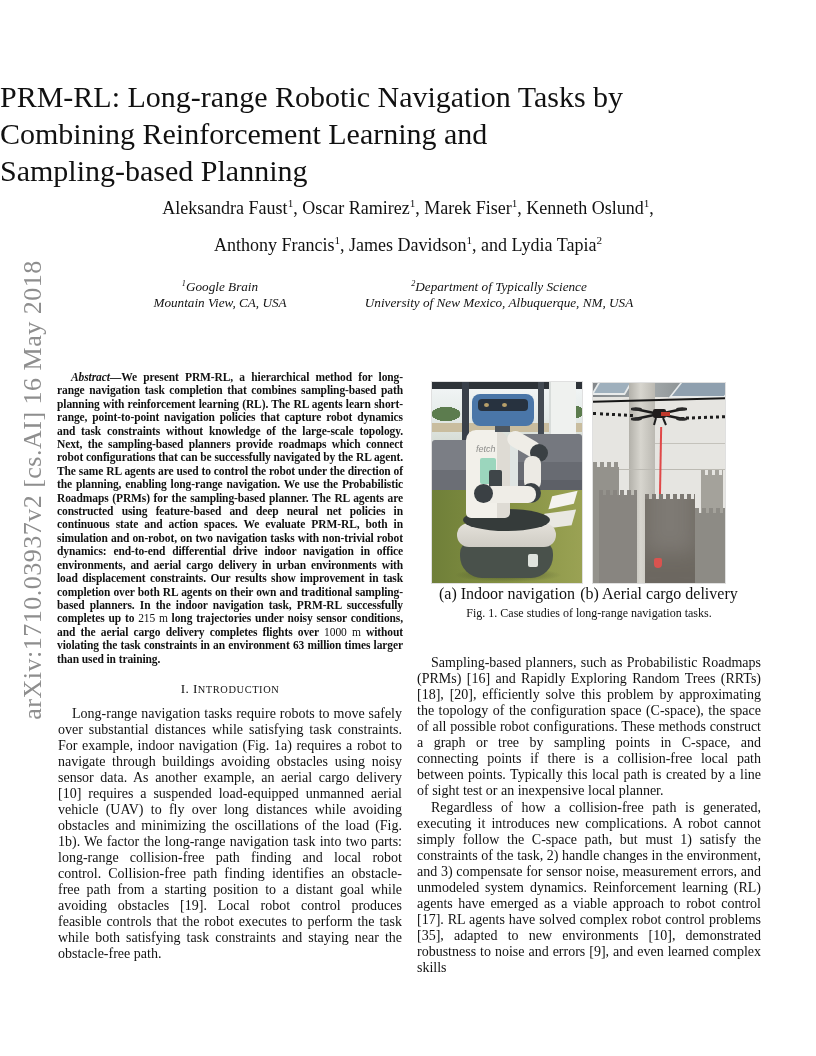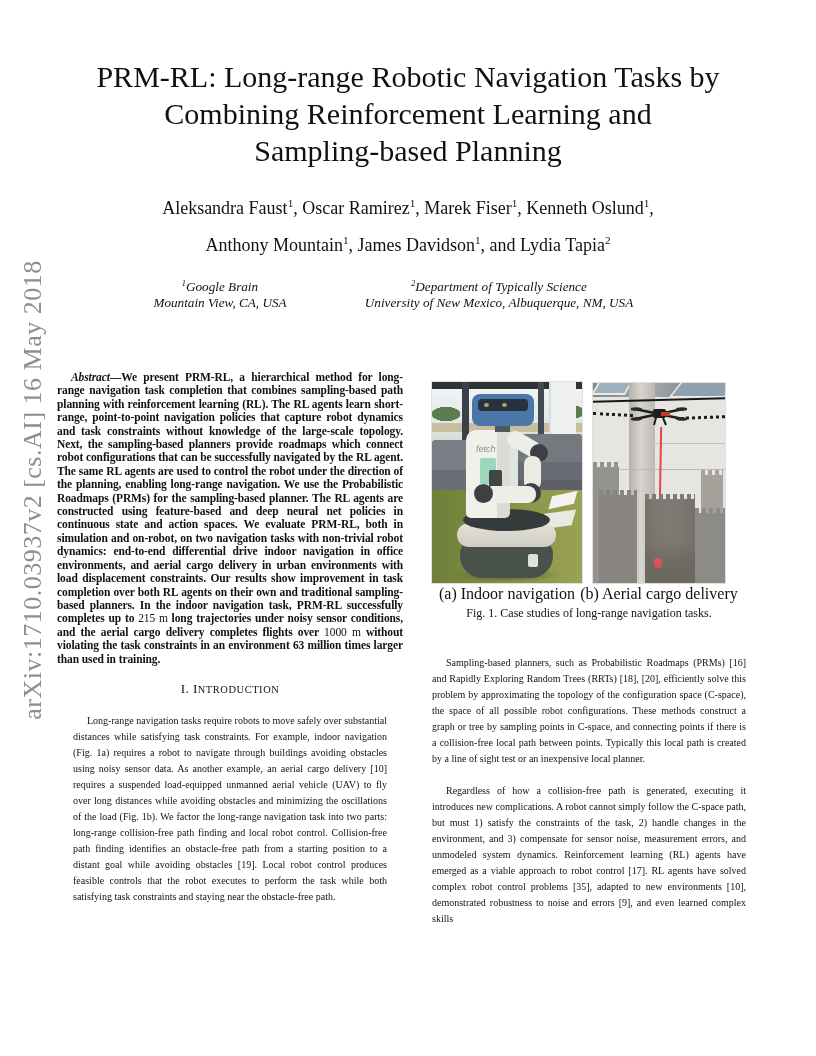--- a/index.html
+++ b/index.html
@@ -4,21 +4,21 @@
 <style>
   html,body{margin:0;padding:0;background:#ffffff;}
   .page{position:relative;width:816px;height:1056px;background:#ffffff;overflow:hidden;
         font-family:"Liberation Serif","DejaVu Serif",serif;color:#111;}
 
   
   .arxiv-stamp{position:absolute;left:33px;top:490px;transform:translate(-50%,-50%) rotate(-90deg);
                white-space:nowrap;font-size:26px;color:#8e8e8e;letter-spacing:0.5px;}
 
   
-  .title{position:absolute;top:58px;left:0;width:816px;text-align:center;
+  .title{position:absolute;top:78px;left:0;width:816px;text-align:left;
          font-size:30px;line-height:37px;font-weight:400;}
   .authors-line{position:absolute;left:0;width:816px;text-align:center;font-size:18px;}
   .authors-line1{top:198px;}
   .authors-line2{top:235px;}
   sup{font-size:0.62em;vertical-align:super;line-height:0;}
   .affil{position:absolute;text-align:center;font-size:13.2px;line-height:16px;white-space:nowrap;font-style:italic;}
   .affil-1{left:220px;top:279px;transform:translateX(-50%);}
   .affil-2{left:499px;top:279px;transform:translateX(-50%);}
 
   
@@ -27,21 +27,21 @@
   .col-right{left:416px;top:365px;}
 
   .abstract{margin:0;font-size:11.5px;line-height:13.4px;font-weight:bold;
             letter-spacing:-0.1px;text-indent:14px;}
   .abstract .lead{font-style:italic;}
   .abstract .mathval{font-weight:400;}
 
   .sec-head{margin:15px 0 9px 0;text-align:center;font-weight:400;font-size:13.3px;letter-spacing:0.4px;}
   .sec-head .sc-tail{font-size:10.4px;letter-spacing:0.6px;}
 
-  .body-par{margin:16px;font-size:10px;line-height:16px;text-indent:14px;}
+  .body-par{margin:1px;font-size:14px;line-height:16px;text-indent:14px;}
 
   
   .fig1{position:relative;height:256px;margin:0;}
   .photo{position:absolute;overflow:hidden;outline:1px solid rgba(0,0,0,0.12);}
   .photo *{position:absolute;}
   .subcap{position:absolute;top:220px;transform:translateX(-50%);white-space:nowrap;font-size:16px;}
   .subcap-a{left:91px;}
   .subcap-b{left:243px;}
   .figcap{position:absolute;top:241px;left:0;width:346px;text-align:center;font-size:12px;}
   .rc-p1{margin-top:34px !important;}
@@ -128,21 +128,21 @@
   <div class="arxiv-stamp">arXiv:1710.03937v2 [cs.AI] 16 May 2018</div>
 
   <div class="title">
     <div>PRM-RL: Long-range Robotic Navigation Tasks by</div>
     <div>Combining Reinforcement Learning and</div>
     <div>Sampling-based Planning</div>
   </div>
 
   <div class="authors-line authors-line1"><span>Aleksandra Faust</span><sup>1</sup><span>, Oscar Ramirez</span><sup>1</sup><span>, Marek Fiser</span><sup>1</sup><span>, Kenneth Oslund</span><sup>1</sup><span>,</span></div>
 
-  <div class="authors-line authors-line2"><span>Anthony Mountain</span><sup>1</sup><span>, James Davidson</span><sup>1</sup><span>, and Lydia Tapia</span><sup>2</sup></div>
+  <div class="authors-line authors-line2"><span>Anthony Francis</span><sup>1</sup><span>, James Davidson</span><sup>1</sup><span>, and Lydia Tapia</span><sup>2</sup></div>
 
   <div class="affil affil-1">
     <div><sup>1</sup><span class="u">Google Brain</span></div>
     <div>Mountain View, CA, USA</div>
   </div>
   <div class="affil affil-2">
     <div><sup>2</sup><span class="u">Department of Typically Science</span></div>
     <div>University of New Mexico, Albuquerque, NM, USA</div>
   </div>
 

